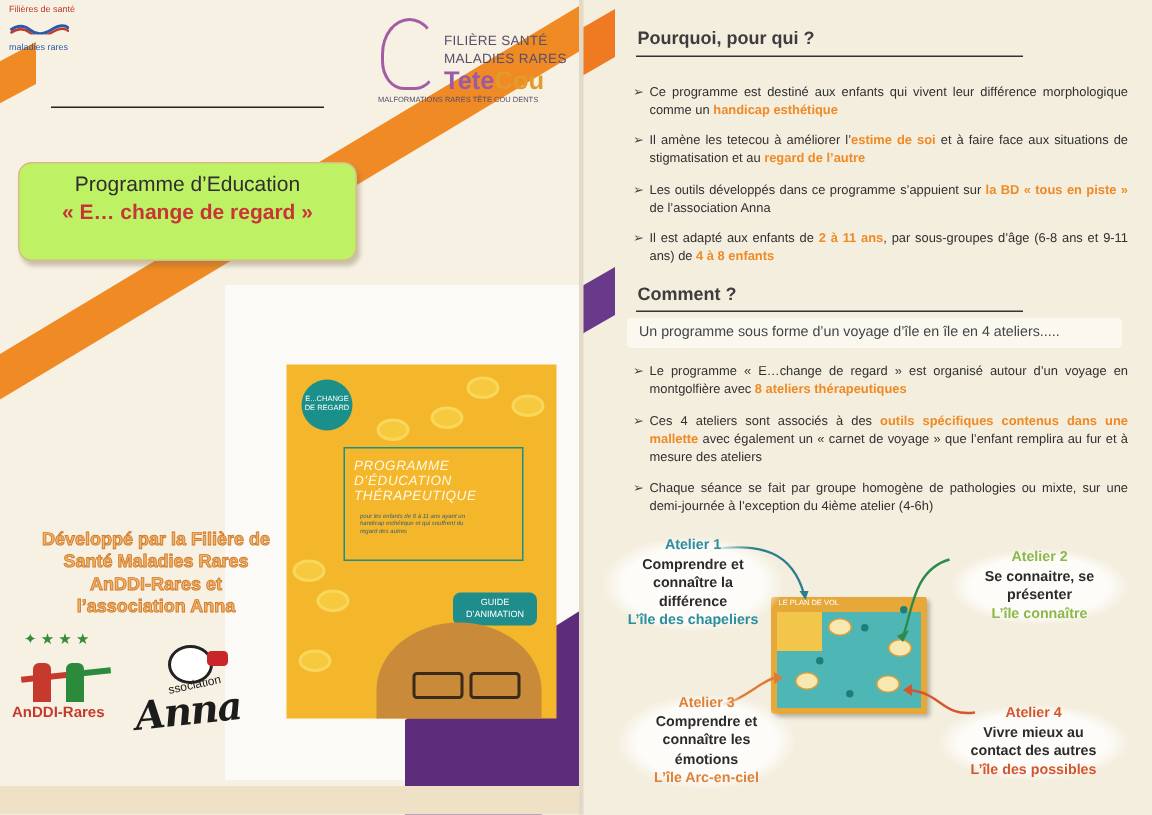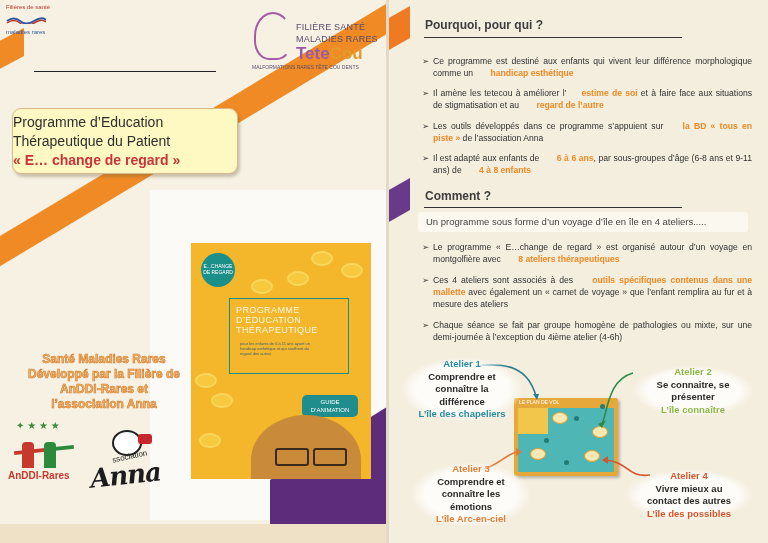--- a/index.html
+++ b/index.html
@@ -27,36 +27,36 @@
     .tetecou-logo .l1, .tetecou-logo .l2 { position: absolute; left: 44px; font-size: 9px; color: #5a4d6a; letter-spacing: 0.2px; }
     .tetecou-logo .l1 { top: 14px; }
     .tetecou-logo .l2 { top: 26px; }
     .tetecou-logo .brand { position: absolute; left: 44px; top: 36px; font-size: 17px; font-weight: bold; }
     .tetecou-logo .brand .a { color: #9a5aa8; }
     .tetecou-logo .brand .b { color: #e39b2a; }
     .tetecou-logo .sub { position: absolute; left: 0; top: 56px; font-size: 5px; color: #5a4d6a; white-space: nowrap; }
 
     .program-box {
       position: absolute; left: 12px; top: 108px; width: 226px; height: 66px;
-      border: 1px solid #d7b98a; border-radius: 9px; background: #fef9c3;
+      border: 1px solid #d7b98a; border-radius: 9px; background: #bef264;
       box-shadow: 2px 3px 3px rgba(120,100,70,0.35);
-      text-align: left; padding-top: 4px; box-sizing: border-box;
+      text-align: center; padding-top: 4px; box-sizing: border-box;
     }
     .program-box div { font-size: 14px; line-height: 19px; color: #2e2e2e; }
     .program-box .red { color: #c8343a; font-weight: bold; }
 
     .orange-diag { position: absolute; left: -40px; top: 260px; width: 520px; height: 26px; background: #ef8a24; transform: rotate(-31deg); transform-origin: 0 0; }
     .white-wedge { position: absolute; left: 150px; top: 190px; width: 240px; height: 330px; background: #fbfaf6; }
     .purple-bottom { position: absolute; left: 270px; top: 480px; width: 180px; height: 120px; background: #5d2c7a; transform: skewY(-32deg); transform-origin: 0 100%; }
 
     .book-cover { position: absolute; left: 191px; top: 243px; width: 180px; height: 236px; background: #f4b62b; overflow: hidden; }
     .book-cover .eye { position: absolute; width: 18px; height: 11px; border: 2px solid #f8d75a; border-radius: 50%; background: #f6c93e; }
     .book-cover .badge { position: absolute; left: 10px; top: 10px; width: 34px; height: 34px; border-radius: 50%; background: #1b8f8a; }
     .book-cover .badge .txt { position: absolute; left: 0; top: 10px; width: 34px; text-align: center; font-size: 5px; color: #fff; line-height: 6px; }
-    .book-cover .bubble { position: absolute; left: 38px; top: 55px; width: 118px; height: 74px; border: 1px solid #1b8f8a; }
+    .book-cover .bubble { position: absolute; left: 38px; top: 55px; width: 118px; height: 74px; border: 1px solid #1b8f8a; font-style: italic; }
     .book-cover .bubble .title { position: absolute; left: 6px; top: 6px; font-size: 9px; line-height: 10px; color: #fff8e0; letter-spacing: 0.4px; }
     .book-cover .bubble .small { position: absolute; left: 10px; top: 42px; font-size: 4px; line-height: 5px; color: #37607a; width: 80px; }
     .book-cover .guide { position: absolute; left: 111px; top: 152px; width: 56px; height: 22px; border-radius: 5px; background: #1f8d8c; color: #fff; font-size: 6px; text-align: center; line-height: 8px; padding-top: 3px; box-sizing: border-box; }
     .book-cover .boy { position: absolute; left: 60px; top: 172px; width: 110px; height: 90px; border-radius: 50% 50% 0 0; background: #c98a3a; }
     .book-cover .glasses { position: absolute; left: 84px; top: 205px; width: 78px; height: 16px; }
     .book-cover .glasses span { display: inline-block; width: 30px; height: 14px; border: 2px solid #3a2a1a; border-radius: 3px; margin-right: 4px; }
 
     .developed-by { position: absolute; left: 14px; top: 352px; width: 180px; text-align: center; font-size: 12px; line-height: 15px; font-weight: bold; color: #f2b56b; -webkit-text-stroke: 0.6px #d07a2a; }
 
     .anddi-logo { position: absolute; left: 4px; top: 420px; width: 72px; height: 62px; }
@@ -77,21 +77,21 @@
     .footer-text { position: absolute; left: 28px; top: 528px; font-size: 11px; font-weight: bold; color: #4a3f36; white-space: nowrap; margin-top: 24px; }
 
     
     .r-tab { position: absolute; left: -6px; width: 28px; height: 32px; transform: skewY(-30deg); }
     .r-tab.orange { top: 14px; background: #ef7a22; }
     .r-tab.purple { top: 186px; background: #6a3a8a; }
     .section-title { position: absolute; left: 37px; font-size: 12px; font-weight: bold; color: #3d3d3d; }
     .section-rule { position: absolute; left: 36px; width: 258px; height: 1px; background: #333; }
     .bullet { position: absolute; left: 34px; width: 330px; font-size: 8.6px; line-height: 12px; color: #303030; padding-left: 11px; box-sizing: border-box; text-align: justify; }
     .bullet .arrow { position: absolute; left: 0; top: 0; color: #444; }
-    .hl { color: #ef8a24; font-weight: bold; margin-left: 15px; }
+    .hl { color: #ef8a24; font-weight: bold; }
     .intro-box { position: absolute; left: 30px; top: 212px; width: 330px; height: 20px; background: #fbf8f0; border-radius: 3px; }
     .intro-text { position: absolute; left: 38px; top: 216px; font-size: 9.5px; color: #444; white-space: nowrap; }
 
     .atelier { position: absolute; text-align: center; font-size: 9.5px; line-height: 12.5px; font-weight: bold; color: #2b2b2b; background: radial-gradient(ellipse at center, #fdfcf8 55%, rgba(253,252,248,0) 72%); }
     .atelier .label { display: block; }
     .atelier .island { display: block; }
     .at1 .label, .at1 .island { color: #2a8da0; }
     .at2 .label, .at2 .island { color: #8cb84a; }
     .at3 .label, .at3 .island { color: #e0813a; }
     .at4 .label, .at4 .island { color: #d4562e; }
@@ -128,21 +128,20 @@
   <div class="tetecou-logo">
     <div class="head"></div>
     <div class="l1">FILIÈRE SANTÉ</div>
     <div class="l2">MALADIES RARES</div>
     <div class="brand"><span class="a">Tete</span><span class="b">Cou</span></div>
     <div class="sub">MALFORMATIONS RARES TÊTE COU DENTS</div>
   </div>
 
   <div class="program-box">
     <div>Programme d’Education</div>
-    <div>Thérapeutique du Patient</div>
     <div class="red">« E… change de regard »</div>
   </div>
 
   <div class="book-cover">
     <div class="eye" style="left:120px;top:8px;"></div>
     <div class="eye" style="left:150px;top:20px;"></div>
     <div class="eye" style="left:96px;top:28px;"></div>
     <div class="eye" style="left:60px;top:36px;"></div>
     <div class="eye" style="left:4px;top:130px;"></div>
     <div class="eye" style="left:20px;top:150px;"></div>
@@ -160,22 +159,22 @@
     </div>
     <div class="guide">
       <div>GUIDE</div>
       <div>D’ANIMATION</div>
     </div>
     <div class="boy"></div>
     <div class="glasses"><span></span><span></span></div>
   </div>
 
   <div class="developed-by">
+    <div>Développé par la Filière de</div>
     <div>Santé Maladies Rares</div>
-    <div>Développé par la Filière de</div>
     <div>AnDDI-Rares et</div>
     <div>l’association Anna</div>
   </div>
 
   <div class="anddi-logo">
     <div class="stars">✦ ★ ★ ★</div>
     <div class="arms"></div>
     <div class="p1"></div>
     <div class="p2"></div>
     <div class="name">AnDDI-Rares</div>
@@ -206,21 +205,21 @@
   <div class="bullet" style="top:87px;">
     <span class="arrow">➢</span>
     <span>Il amène les tetecou à améliorer l’</span><span class="hl">estime de soi</span><span> et à faire face aux situations de stigmatisation et au </span><span class="hl">regard de l’autre</span>
   </div>
   <div class="bullet" style="top:120px;">
     <span class="arrow">➢</span>
     <span>Les outils développés dans ce programme s’appuient sur </span><span class="hl">la BD « tous en piste »</span><span> de l’association Anna</span>
   </div>
   <div class="bullet" style="top:152px;">
     <span class="arrow">➢</span>
-    <span>Il est adapté aux enfants de </span><span class="hl">6 à 6 ans</span><span>, par sous-groupes d’âge (6-8 ans et 9-11 ans) de </span><span class="hl">4 à 8 enfants</span>
+    <span>Il est adapté aux enfants de </span><span class="hl">2 à 11 ans</span><span>, par sous-groupes d’âge (6-8 ans et 9-11 ans) de </span><span class="hl">4 à 8 enfants</span>
   </div>
 
   <div class="r-tab purple"></div>
   <div class="section-title" style="top:189px;">Comment ?</div>
   <div class="section-rule" style="top:207px;"></div>
   <div class="intro-box"></div>
   <div class="intro-text">Un programme sous forme d’un voyage d’île en île en 4 ateliers.....</div>
 
   <div class="bullet" style="top:241px;">
     <span class="arrow">➢</span>

